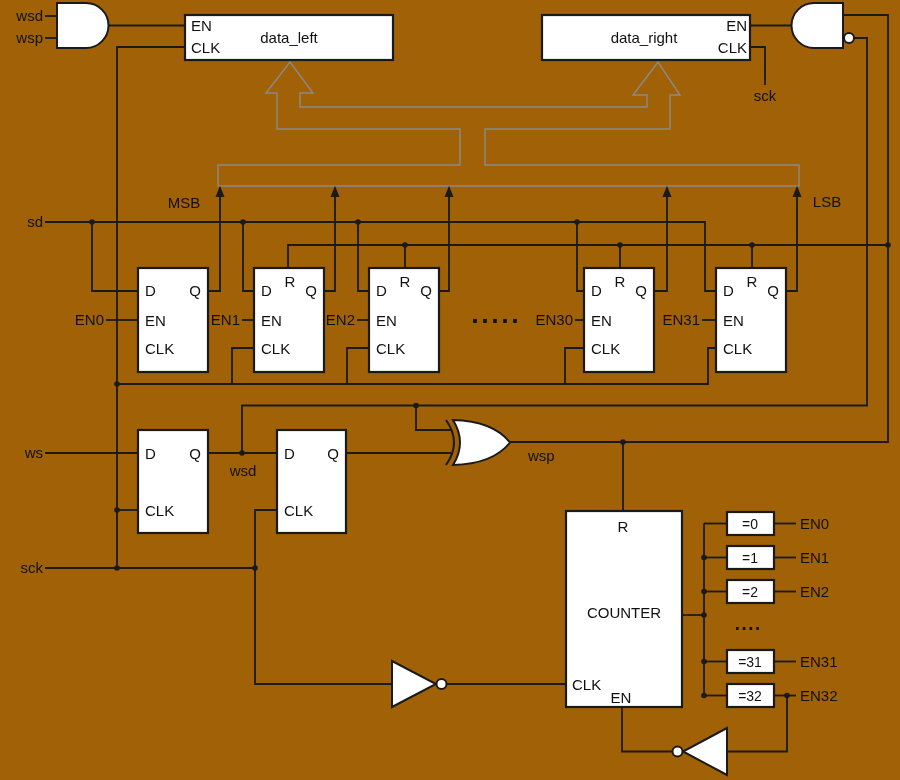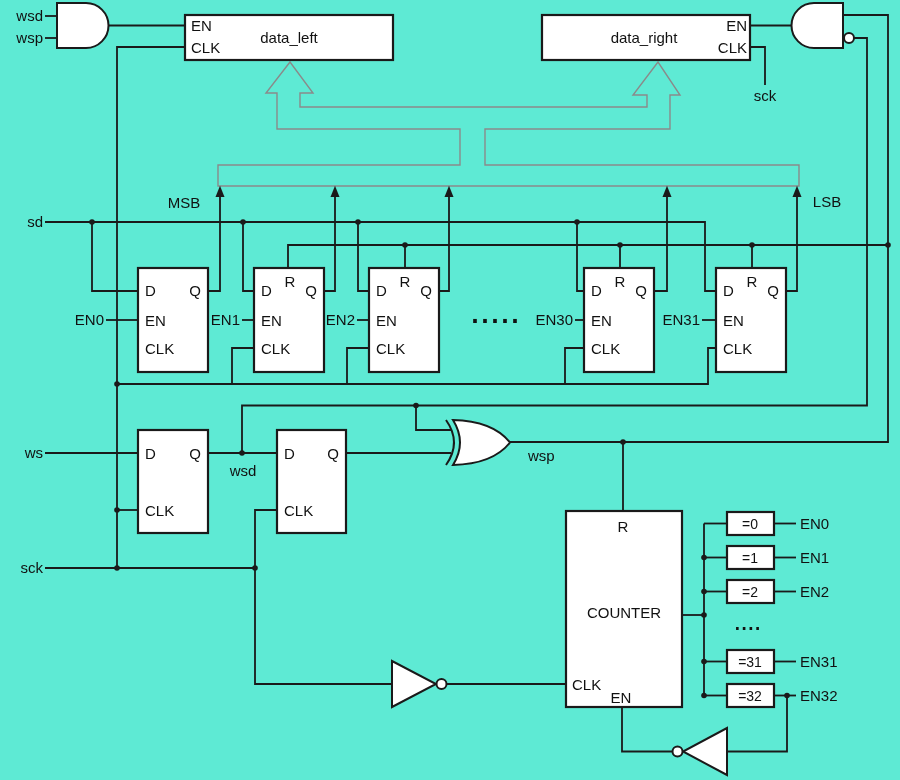--- a/index.html
+++ b/index.html
@@ -1,16 +1,16 @@
 <!DOCTYPE html>
 <html><head>
 <meta charset="utf-8">
 <style>
   html,body{margin:0;padding:0;background:#ffffff;}
-  .diagram{position:relative;width:900px;height:780px;background:#5eead4;overflow:hidden;}
+  .diagram{position:relative;width:900px;height:780px;background:#a16207;overflow:hidden;}
   svg{display:block;}
   .wire{stroke:#1a1a1a;stroke-width:1.8;fill:none;}
   .boxline{stroke:#1a1a1a;stroke-width:2.2;fill:#ffffff;}
   .gate{stroke:#1a1a1a;stroke-width:2;fill:#ffffff;}
   .busline{stroke:#8a8a8a;stroke-width:1.4;fill:none;}
   .dot{fill:#1a1a1a;stroke:none;}
   .ah{fill:#1a1a1a;stroke:none;}
   .lbl{font-family:"Liberation Sans",sans-serif;font-size:15px;fill:#111111;}
   .lbl-sm{font-family:"Liberation Sans",sans-serif;font-size:14px;fill:#111111;}
   .dots-big{font-family:"DejaVu Sans",sans-serif;font-size:21px;font-weight:bold;letter-spacing:2px;fill:#111111;}

